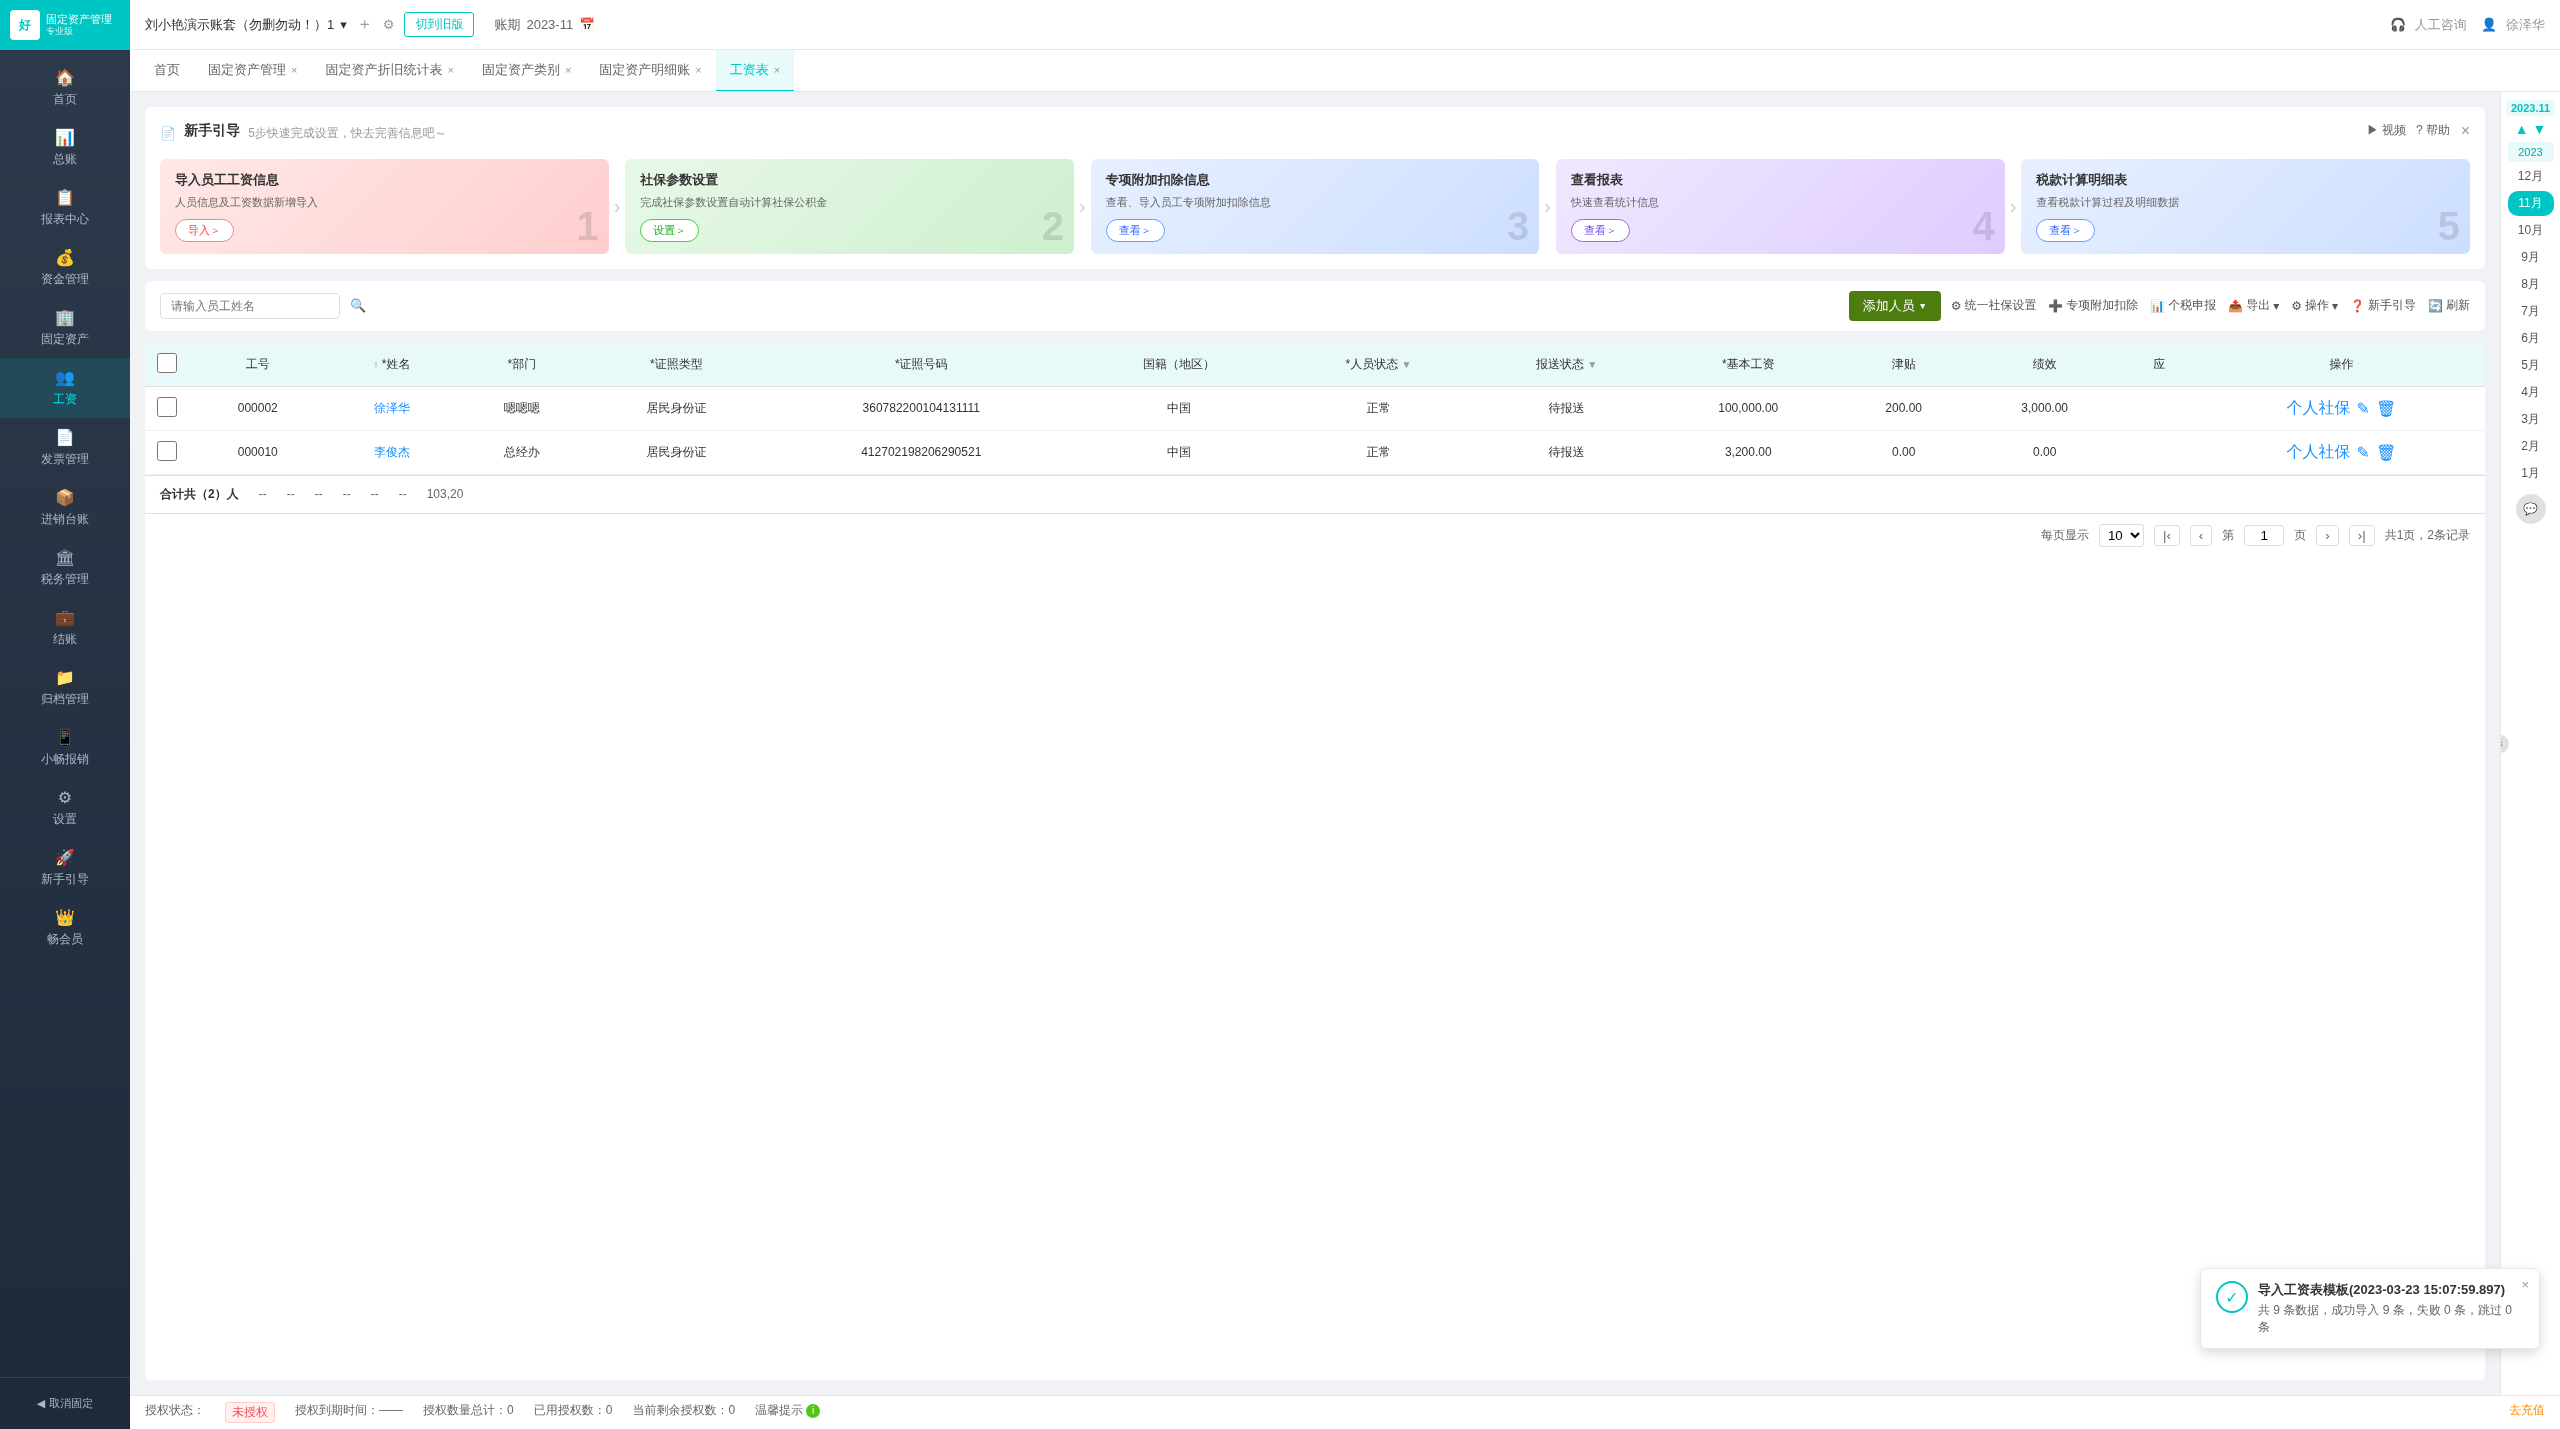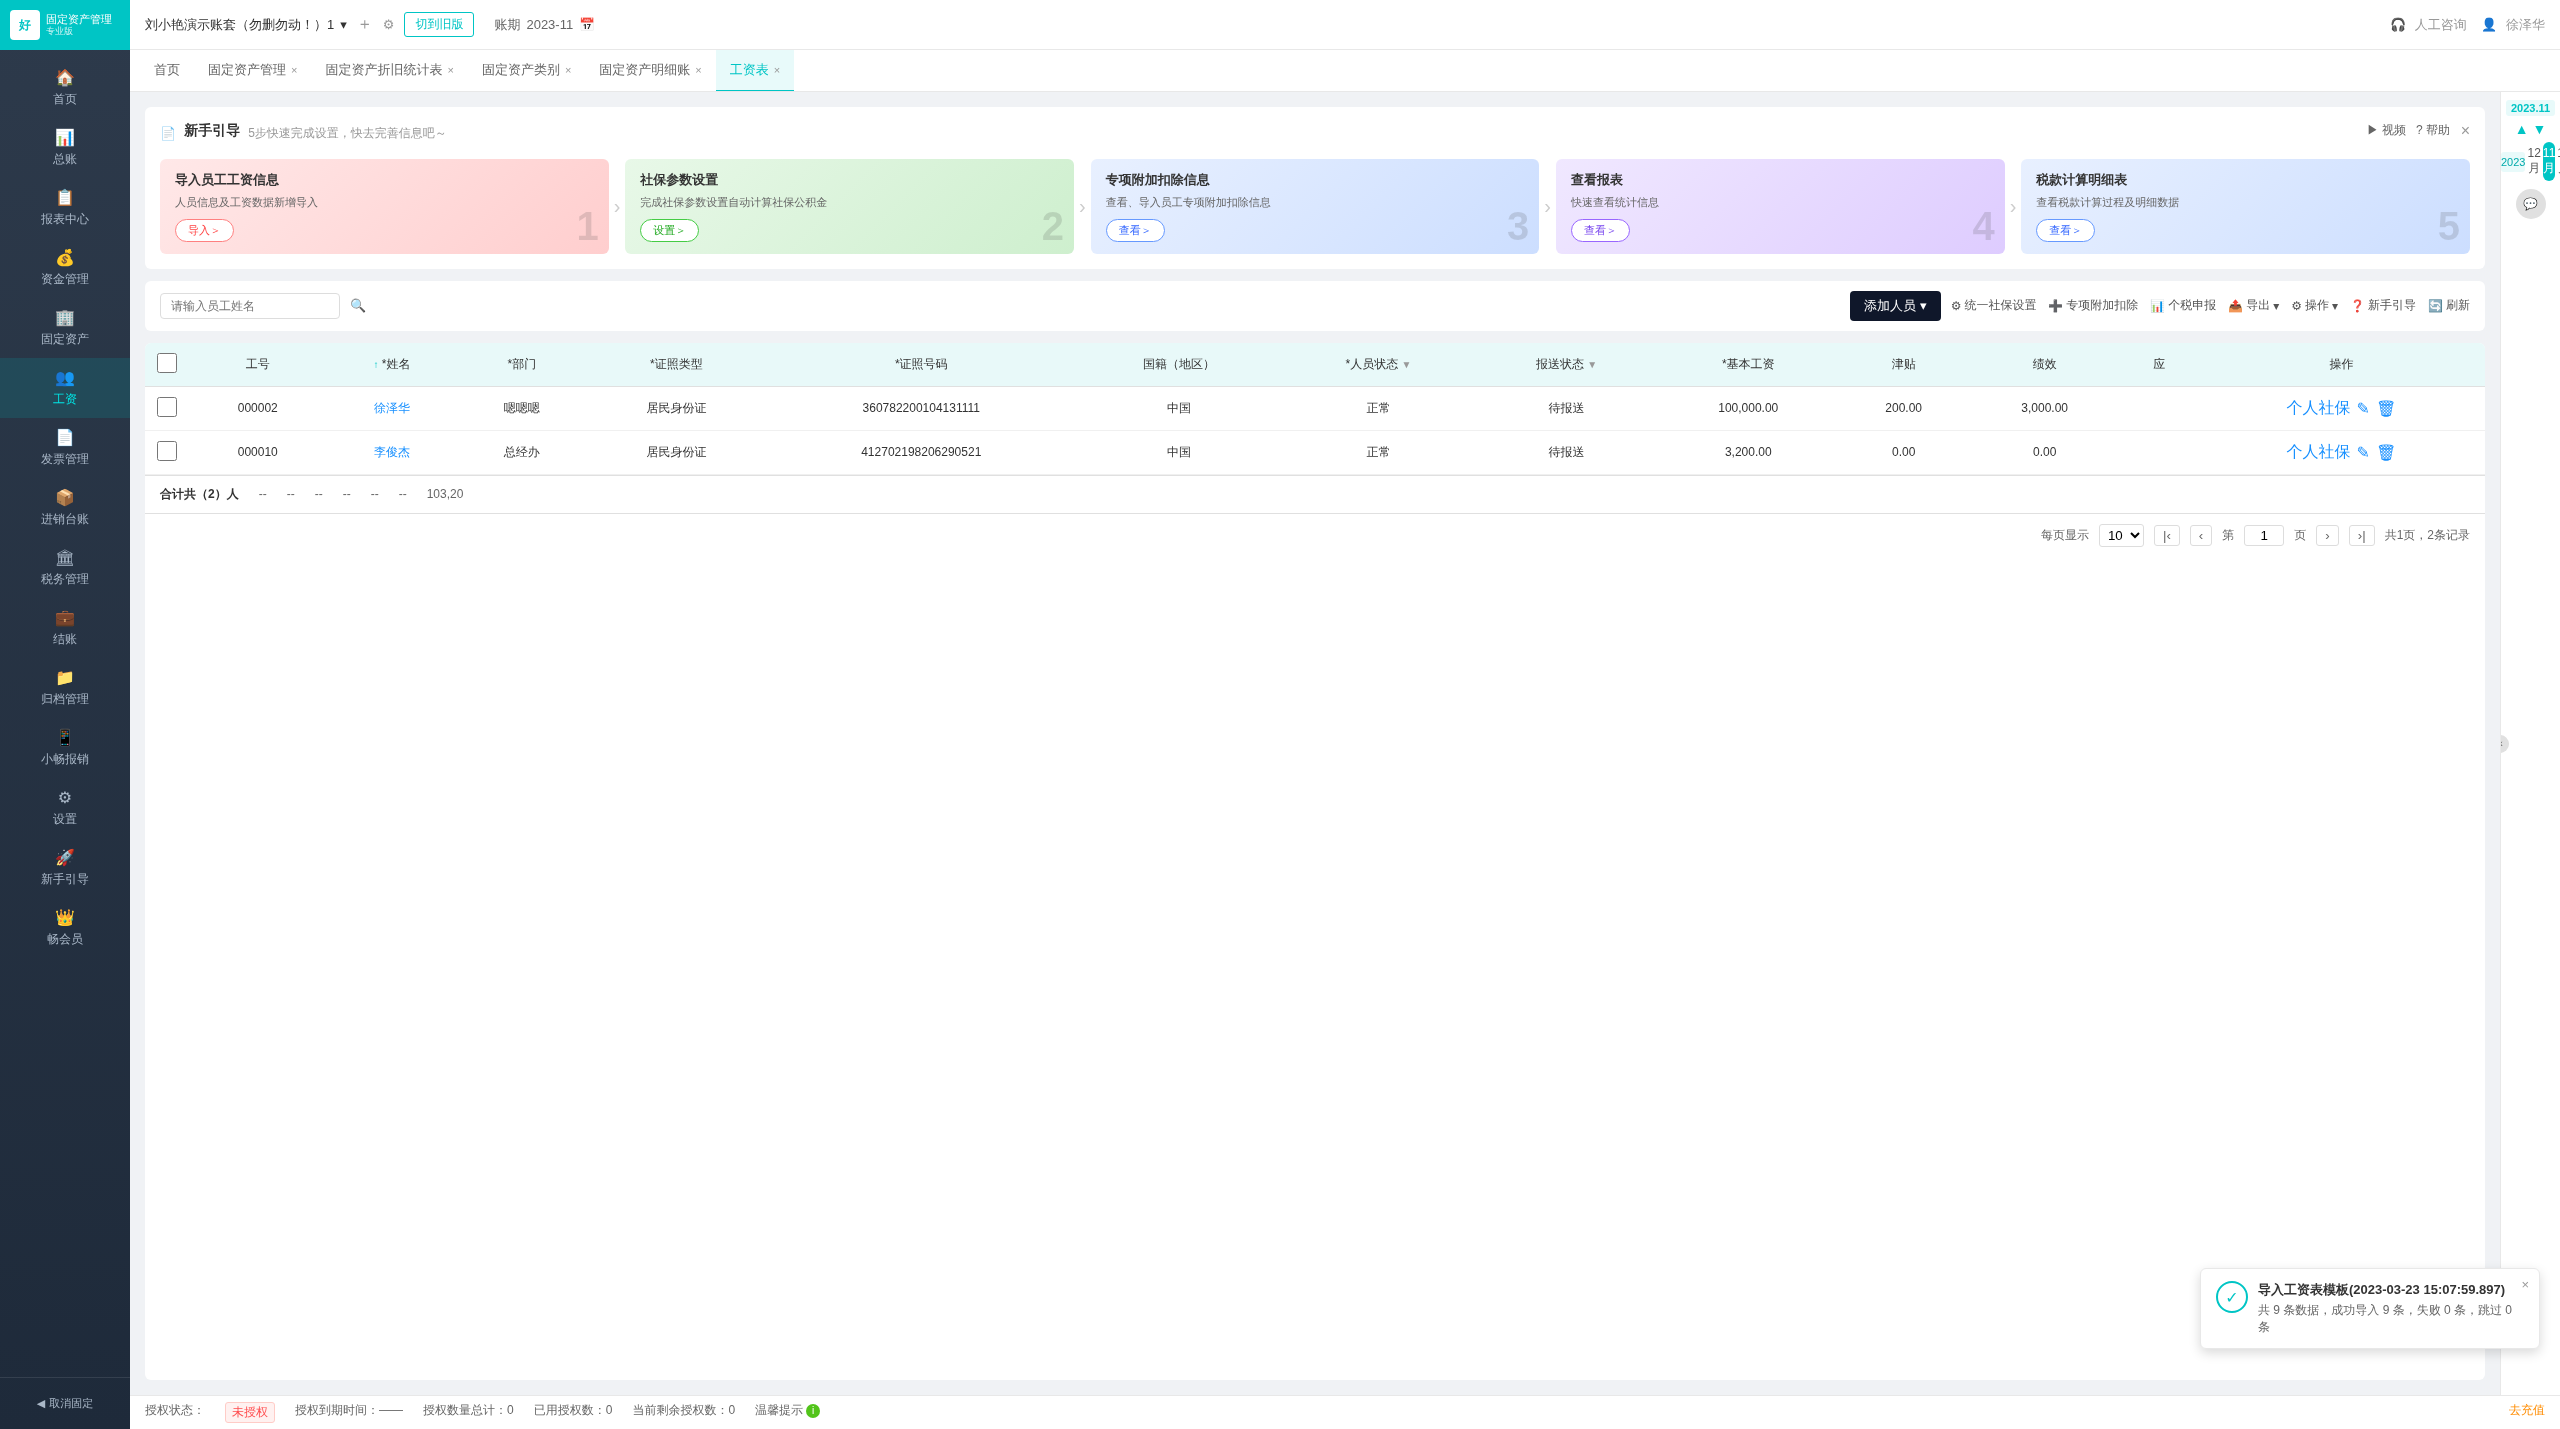--- a/index.html
+++ b/index.html
@@ -266,31 +266,32 @@
     .search-input {
       border: 1px solid #ddd;
       border-radius: 4px;
       padding: 5px 10px;
       font-size: 12px;
       width: 180px;
       outline: none;
     }
     .search-icon-btn { color: #999; cursor: pointer; }
     .add-btn {
-      background: #0f172a;
+      background: #4d7c0f;
       color: white;
       border: none;
       padding: 6px 14px;
       border-radius: 4px;
       cursor: pointer;
       font-size: 13px;
       display: flex;
       align-items: center;
       gap: 4px;
       margin-left: auto;
+      font-family: Liberation Mono, monospace;
     }
     .toolbar-actions {
       display: flex;
       align-items: center;
       gap: 12px;
       font-size: 12px;
       color: #555;
     }
     .toolbar-action {
       display: flex;
@@ -414,21 +415,21 @@
     }
     .right-panel-year {
       font-size: 11px;
       color: #00c5c5;
       font-weight: bold;
       margin-bottom: 5px;
       background: #e8fafa;
       padding: 2px 5px;
       border-radius: 3px;
     }
-    .right-panel-months { display: flex; flex-direction: row; align-items: center; gap: 2px; width: 100%; }
+    .right-panel-months { display: flex; flex-direction: column; align-items: center; gap: 2px; width: 100%; }
     .month-item {
       width: 46px;
       text-align: center;
       padding: 4px 0;
       cursor: pointer;
       border-radius: 3px;
       font-size: 12px;
       color: #555;
     }
     .month-item.active { background: #00c5c5; color: white; border-radius: 10px; }

